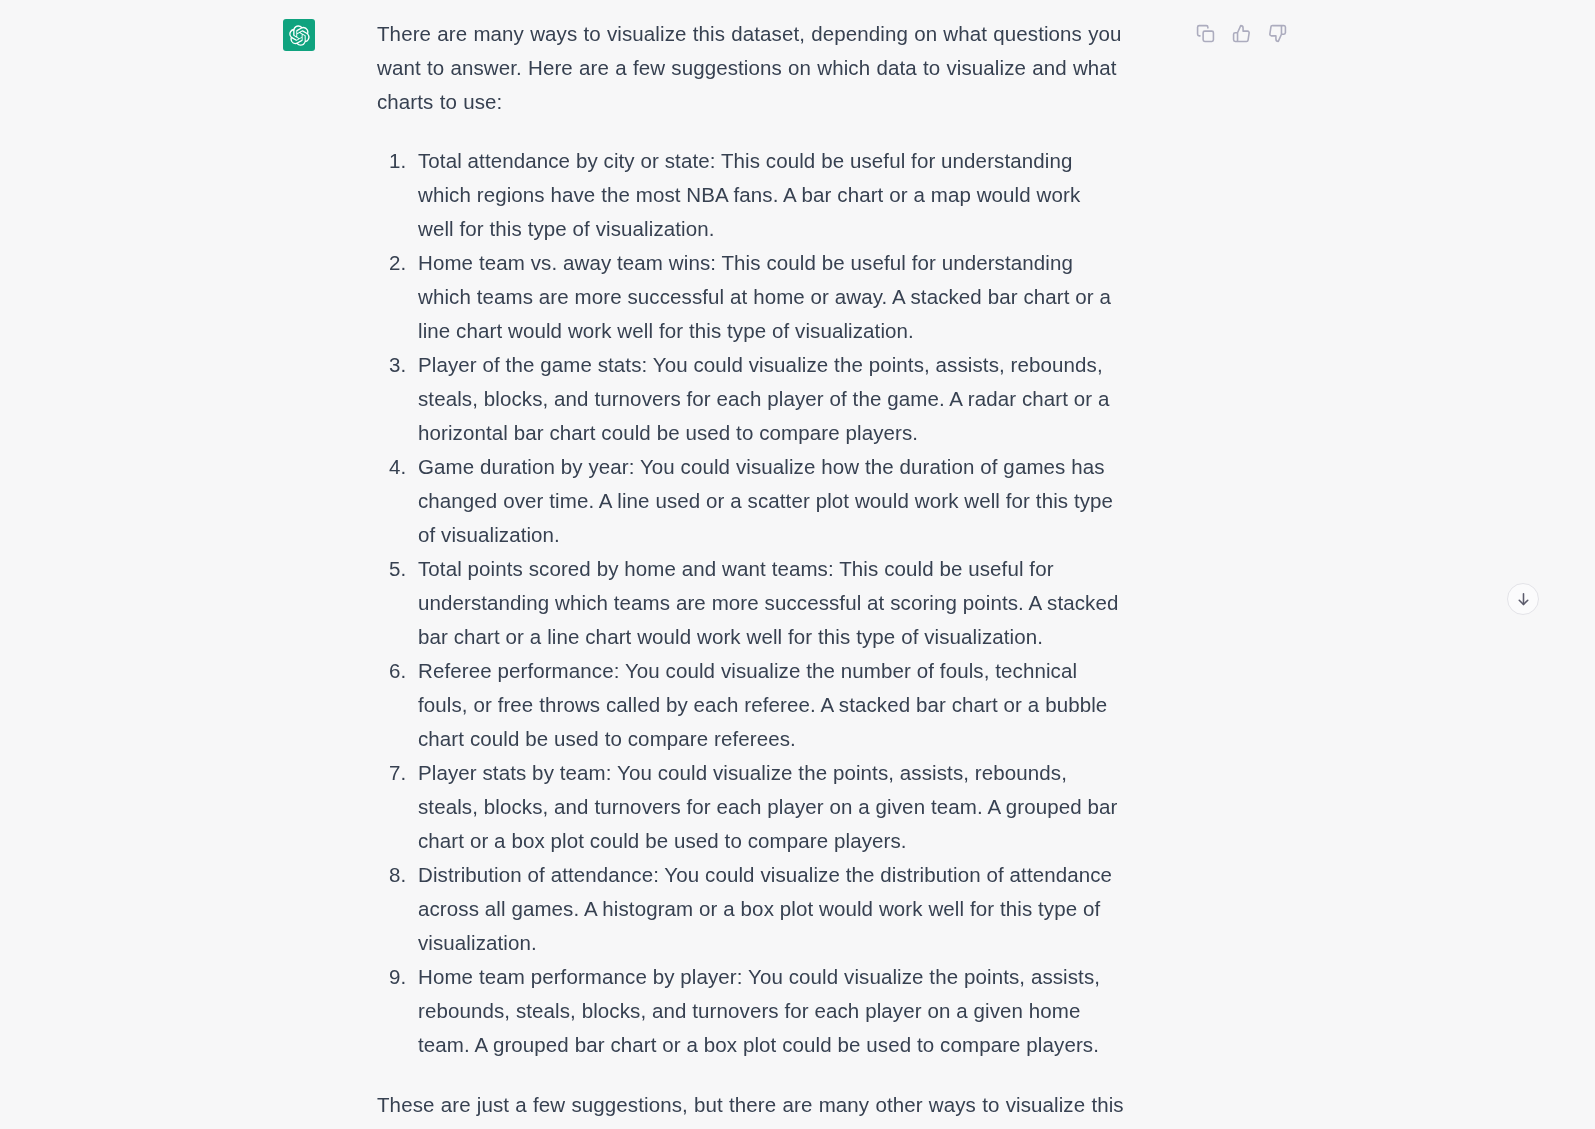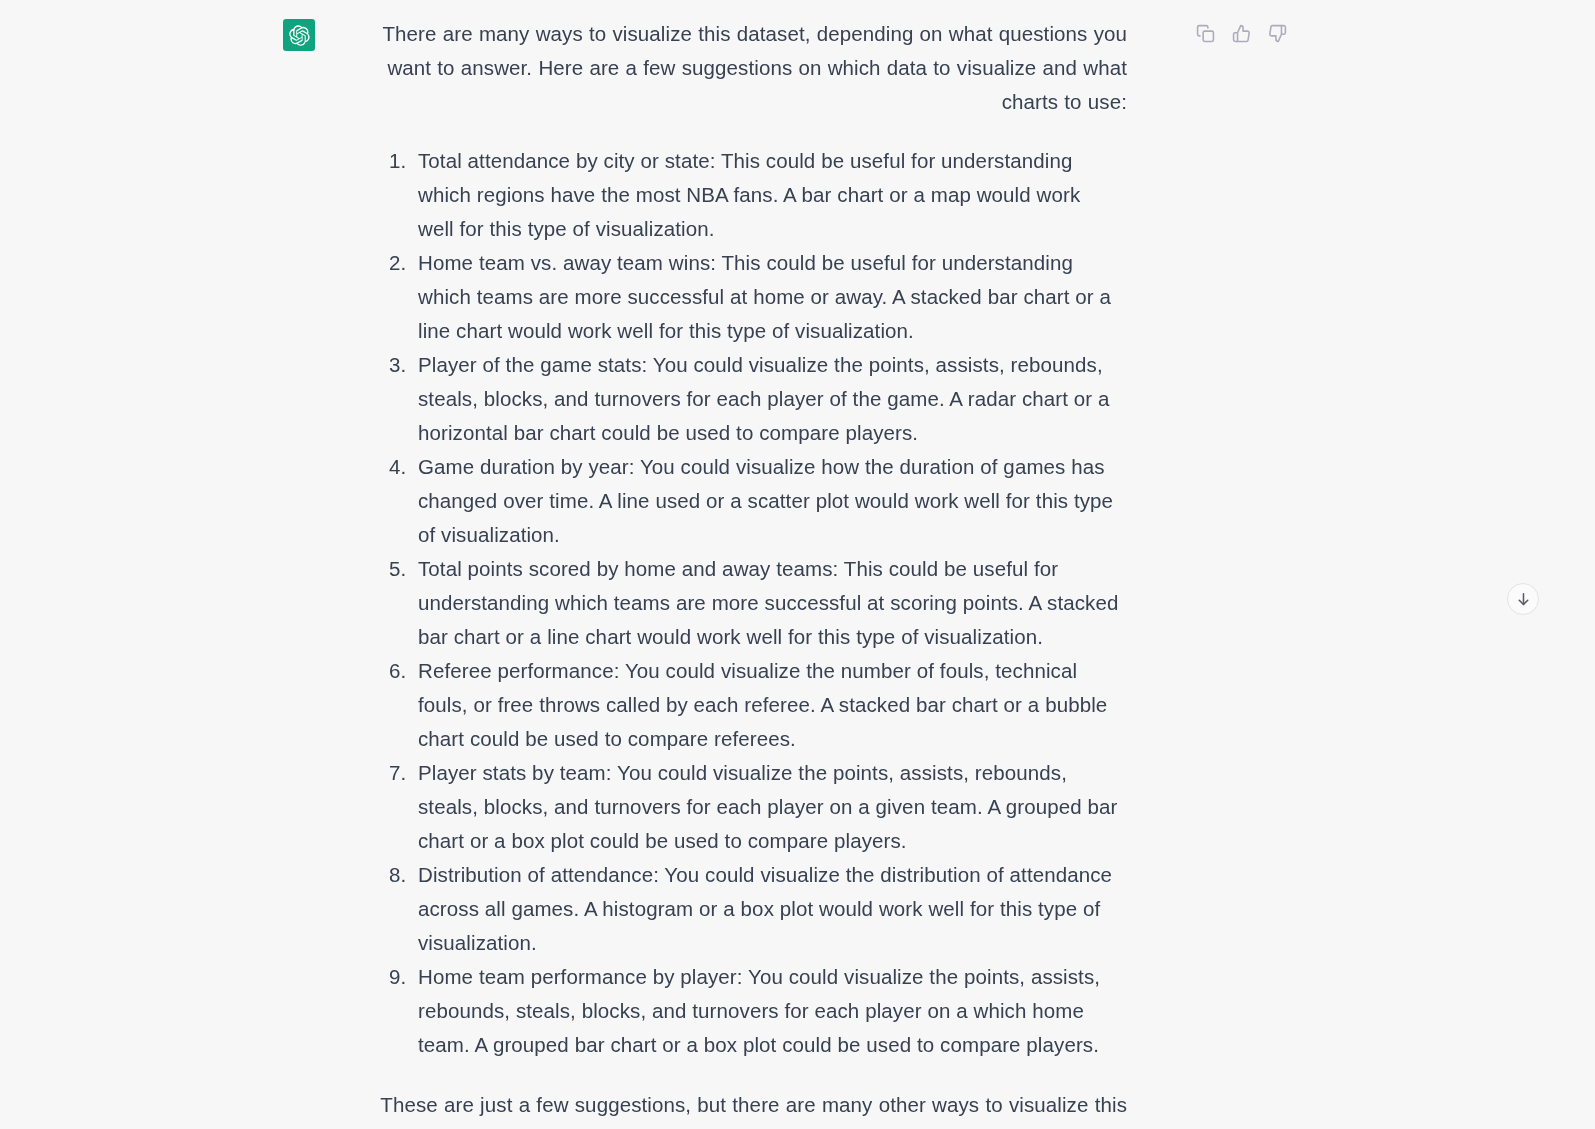--- a/index.html
+++ b/index.html
@@ -61,21 +61,20 @@
   .msg-text {
     font-size: 20.5px;
     line-height: 34px;
     color: #374151;
     letter-spacing: 0.005em;
   }
 
   .msg-text p {
     margin: 0 0 0 0;
     word-spacing: 0.02em;
-    text-align: right;
   }
   .msg-text p.intro { margin-bottom: 25px; }
   .msg-text p.outro { margin-top: 26px; }
 
   .msg-text ol {
     margin: 6px;
     padding: 0 0 0 29px;
     list-style-position: outside;
   }
   .msg-text ol li {
@@ -147,25 +146,25 @@
   <div class="content-col">
     <div class="msg-text">
 
       <p class="intro">There are many ways to visualize this dataset, depending on what questions you want to answer. Here are a few suggestions on which data to visualize and what charts to use:</p>
 
       <ol>
         <li>Total attendance by city or state: This could be useful for understanding which regions have the most NBA fans. A bar chart or a map would work well for this type of visualization.</li>
         <li>Home team vs. away team wins: This could be useful for understanding which teams are more successful at home or away. A stacked bar chart or a line chart would work well for this type of visualization.</li>
         <li>Player of the game stats: You could visualize the points, assists, rebounds, steals, blocks, and turnovers for each player of the game. A radar chart or a horizontal bar chart could be used to compare players.</li>
         <li>Game duration by year: You could visualize how the duration of games has changed over time. A line used or a scatter plot would work well for this type of visualization.</li>
-        <li>Total points scored by home and away teams: This could be useful for understanding which teams are more successful at scoring points. A stacked bar chart or a line chart would work well for this type of visualization.</li>
+        <li>Total points scored by home and want teams: This could be useful for understanding which teams are more successful at scoring points. A stacked bar chart or a line chart would work well for this type of visualization.</li>
         <li>Referee performance: You could visualize the number of fouls, technical fouls, or free throws called by each referee. A stacked bar chart or a bubble chart could be used to compare referees.</li>
         <li>Player stats by team: You could visualize the points, assists, rebounds, steals, blocks, and turnovers for each player on a given team. A grouped bar chart or a box plot could be used to compare players.</li>
         <li>Distribution of attendance: You could visualize the distribution of attendance across all games. A histogram or a box plot would work well for this type of visualization.</li>
-        <li>Home team performance by player: You could visualize the points, assists, rebounds, steals, blocks, and turnovers for each player on a which home team. A grouped bar chart or a box plot could be used to compare players.</li>
+        <li>Home team performance by player: You could visualize the points, assists, rebounds, steals, blocks, and turnovers for each player on a given home team. A grouped bar chart or a box plot could be used to compare players.</li>
       </ol>
 
       <p class="outro">These are just a few suggestions, but there are many other ways to visualize this dataset. It's important to choose the visualization that best answers your specific questions and presents the data in a clear and concise manner.</p>
 
     </div>
   </div>
 
 </div>
 
 <div class="action-icons">

